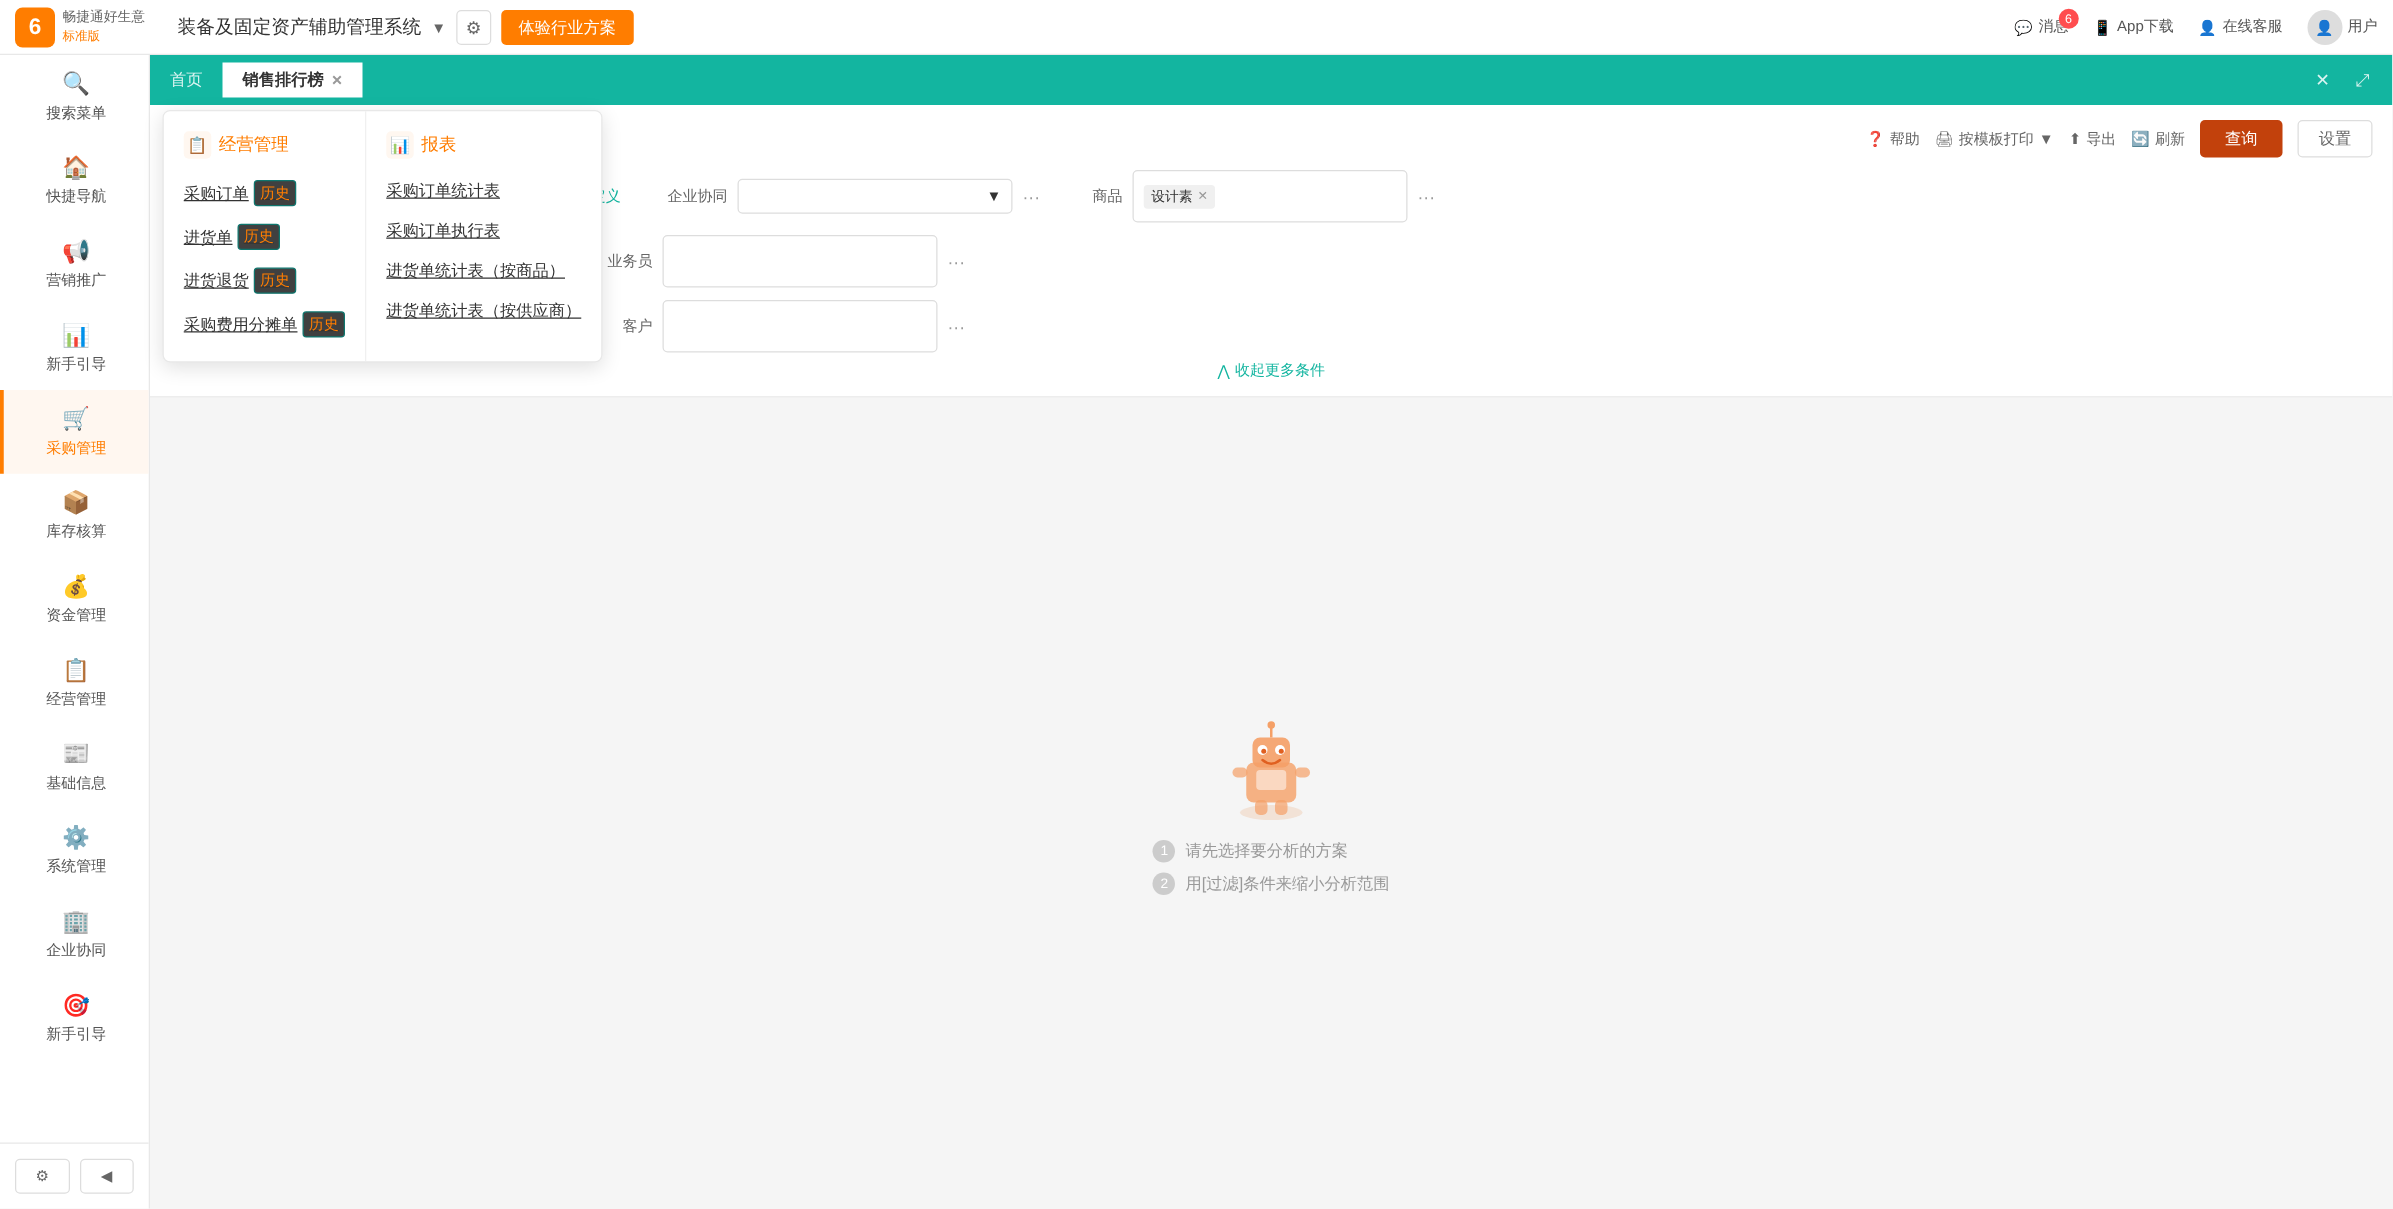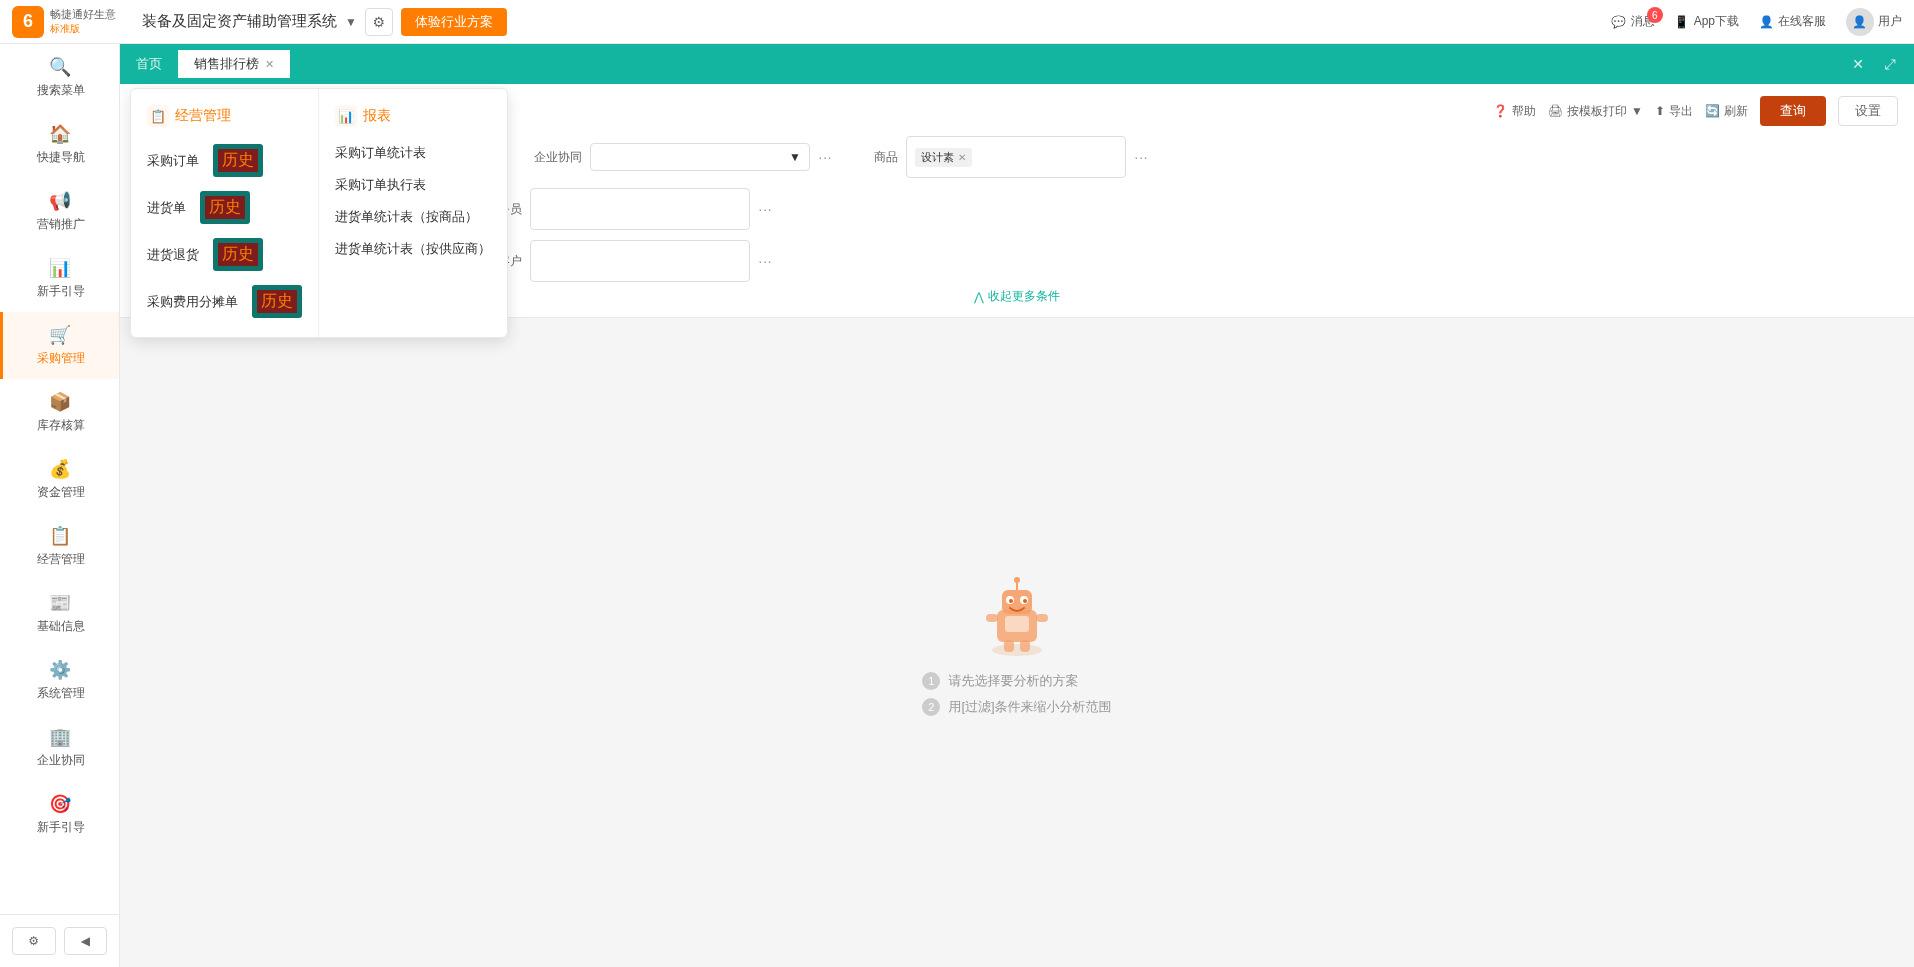--- a/index.html
+++ b/index.html
@@ -167,20 +167,21 @@
       align-items: center;
       padding: 0 16px;
       cursor: pointer;
       font-size: 13px;
       color: rgba(255,255,255,0.85);
       gap: 6px;
     }
     .tab-item.active {
       background: #fff;
       color: #333;
+      font-weight: bold;
     }
     .tab-close {
       font-size: 11px;
       color: #999;
       cursor: pointer;
     }
     .tab-bar-actions {
       margin-left: auto;
       display: flex;
       align-items: center;
@@ -360,32 +361,33 @@
     .dropdown-header-icon {
       width: 22px; height: 22px;
       background: #fff7f0;
       border-radius: 4px;
       display: flex; align-items: center; justify-content: center;
       font-size: 13px;
     }
     .dropdown-item {
       display: flex;
       align-items: center;
-      gap: 14px;
+      gap: 4px;
       padding: 7px 16px;
       cursor: pointer;
       color: #333;
       font-size: 13px;
+      text-decoration: underline;
     }
     .history-badge {
-      background: #7f1d1d;
+      background: #404040;
       color: #ff7d00;
-      border: 5px solid #0f766e;
+      border: 1px solid #0f766e;
       border-radius: 3px;
-      font-size: 16px;
+      font-size: 12px;
       padding: 1px 4px;
     }
   </style>
 </head>
 <body>
 
 <div class="top-header">
   <div class="logo-area">
     <div class="logo-icon">
       <span>6</span>

